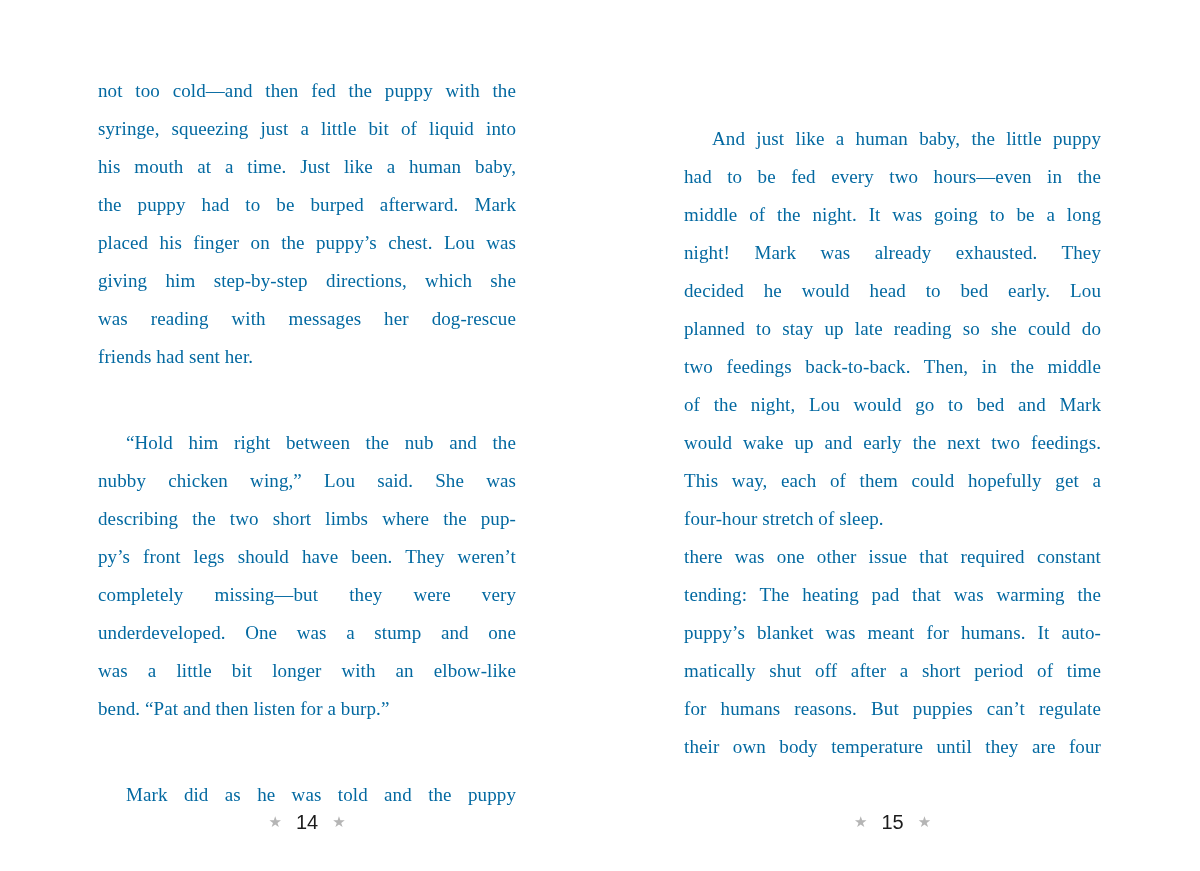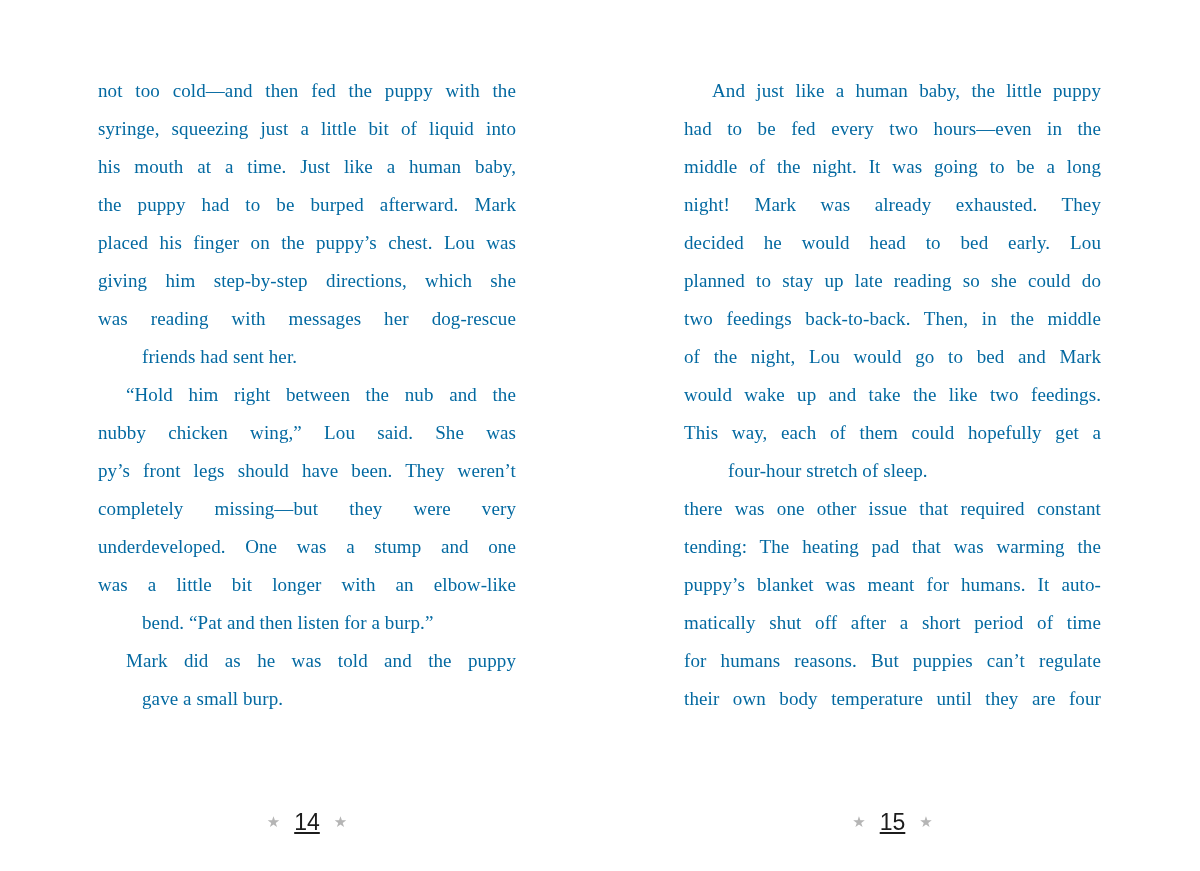--- a/index.html
+++ b/index.html
@@ -23,86 +23,84 @@
   .page-text.right { left: 684px; width: 417px; }
   .line {
     font-size: 19px;
     line-height: 38px;
     color: #0369a1;
     text-align: justify;
     text-align-last: justify;
     letter-spacing: 0.1px;
     white-space: normal;
   }
-  .line.indent { padding-left: 28px; }
+  .line.indent { padding-left: 28px; margin-top: 48px; }
   .line.para-end {
     text-align: center;
     text-align-last: left;
-    margin-left: 44px;
   }
   .page-footer {
     position: absolute;
     top: 808px;
     height: 28px;
     display: flex;
     align-items: center;
     justify-content: center;
     gap: 14px;
   }
   .page-footer.left  { left: 98px;  width: 418px; }
   .page-footer.right { left: 684px; width: 417px; }
   .star {
     font-family: "DejaVu Sans", sans-serif;
     font-size: 15px;
     color: #b5b5b5;
     line-height: 1;
   }
   .page-num {
     font-family: "Liberation Sans", sans-serif;
-    font-size: 23px;
+    font-size: 20px;
     color: #1c1c1c;
     line-height: 1;
-    text-decoration: underline;
   }
 </style>
 </head>
 <body>
 
 <div class="spread">
 
   <div class="page-text left">
       <div class="line">not too cold—and then fed the puppy with the</div>
       <div class="line">syringe, squeezing just a little bit of liquid into</div>
       <div class="line">his mouth at a time. Just like a human baby,</div>
       <div class="line">the puppy had to be burped afterward. Mark</div>
       <div class="line">placed his finger on the puppy’s chest. Lou was</div>
       <div class="line">giving him step-by-step directions, which she</div>
       <div class="line">was reading with messages her dog-rescue</div>
       <div class="line para-end">friends had sent her.</div>
       <div class="line indent">“Hold him right between the nub and the</div>
       <div class="line">nubby chicken wing,” Lou said. She was</div>
+      <div class="line">describing the two short limbs where the pup-</div>
       <div class="line">py’s front legs should have been. They weren’t</div>
       <div class="line">completely missing—but they were very</div>
       <div class="line">underdeveloped. One was a stump and one</div>
       <div class="line">was a little bit longer with an elbow-like</div>
       <div class="line para-end">bend. “Pat and then listen for a burp.”</div>
       <div class="line indent">Mark did as he was told and the puppy</div>
-      <div class="line para-end">gave a small burp.</div>
     </div>
 
   <div class="page-text right">
       <div class="line indent">And just like a human baby, the little puppy</div>
       <div class="line">had to be fed every two hours—even in the</div>
       <div class="line">middle of the night. It was going to be a long</div>
       <div class="line">night! Mark was already exhausted. They</div>
       <div class="line">decided he would head to bed early. Lou</div>
       <div class="line">planned to stay up late reading so she could do</div>
       <div class="line">two feedings back-to-back. Then, in the middle</div>
       <div class="line">of the night, Lou would go to bed and Mark</div>
-      <div class="line">would wake up and take the like two feedings.</div>
+      <div class="line">would wake up and early the next two feedings.</div>
       <div class="line">This way, each of them could hopefully get a</div>
       <div class="line para-end">four-hour stretch of sleep.</div>
       <div class="line">there was one other issue that required constant</div>
       <div class="line">tending: The heating pad that was warming the</div>
       <div class="line">puppy’s blanket was meant for humans. It auto-</div>
       <div class="line">matically shut off after a short period of time</div>
       <div class="line">for humans reasons. But puppies can’t regulate</div>
       <div class="line">their own body temperature until they are four</div>
     </div>
 

